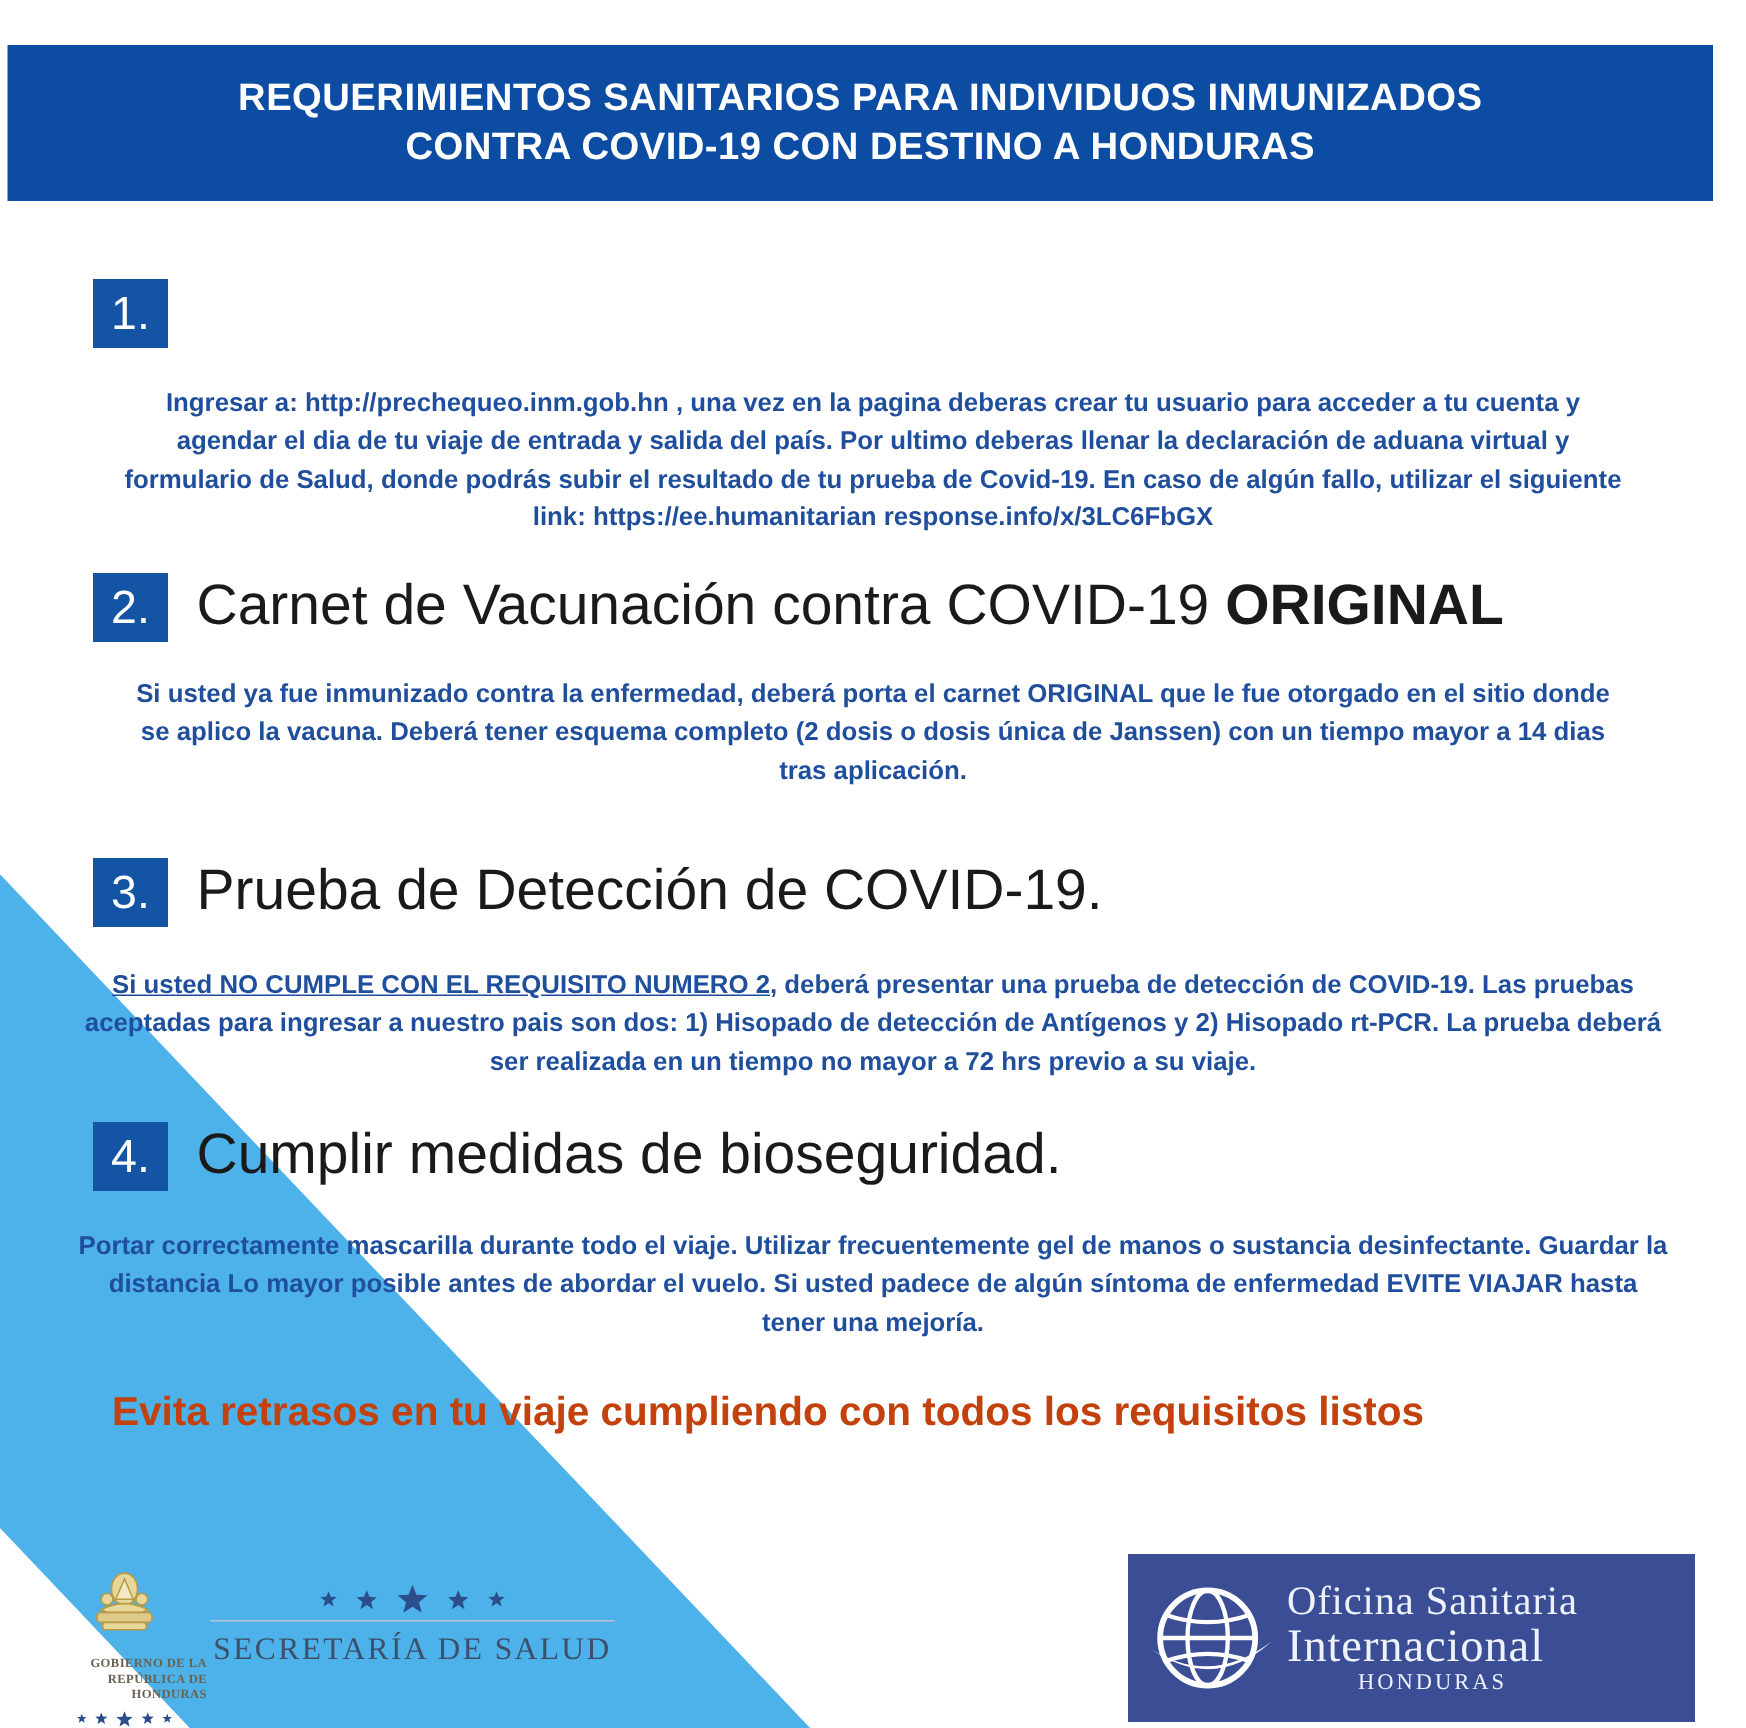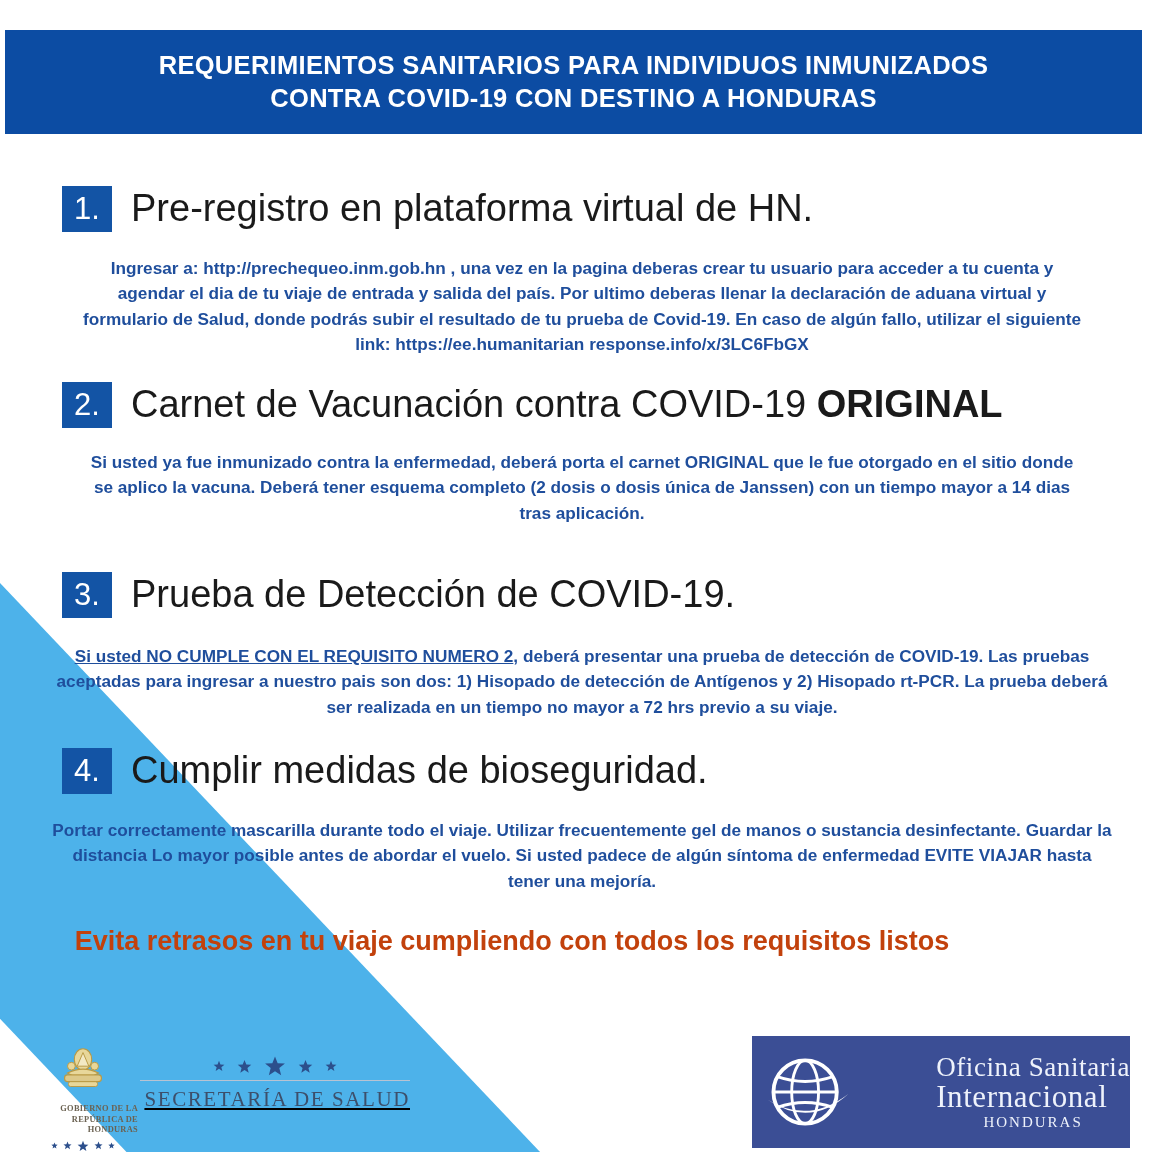--- a/index.html
+++ b/index.html
@@ -152,22 +152,21 @@
     display:flex;
     justify-content:center;
     align-items:center;
     gap:5px;
   }
 
   #salud-logo{
     position:absolute;
     left:140px; top:22px;
     width:270px;
-    text-align:right;
-    text-decoration:underline;
+    text-align:center;
   }
   #salud-stars{
     display:flex;
     justify-content:center;
     align-items:center;
     gap:12px;
     height:24px;
   }
   #salud-rule{
     height:1px;
@@ -182,21 +181,20 @@
   }
 
   #osi-logo{
     position:absolute;
     left:752px; top:4px;
     width:378px; height:112px;
     background:#3B4E95;
     display:flex;
     align-items:center;
     z-index:6;
-    justify-content:space-between;
   }
   #osi-globe{
     width:96px;height:96px;
     margin-left:8px;
     flex:0 0 auto;
   }
   #osi-words{
     margin-left:2px;
     color:#eef2fb;
     font-family:"Liberation Serif", serif;
@@ -244,21 +242,20 @@
   <div id="header-banner">
     <div class="banner-line">REQUERIMIENTOS SANITARIOS PARA INDIVIDUOS INMUNIZADOS</div>
     <div class="banner-line">CONTRA COVID-19 CON DESTINO A HONDURAS</div>
   </div>
 
   <div id="content">
 
     <div class="section" style="top:186px;">
       <div class="sec-head">
         <div class="num-badge">1.</div>
-        <div class="sec-title">Pre-registro en plataforma virtual de HN.</div>
       </div>
       <div class="sec-body" style="width:1000px;margin-top:24px;">Ingresar a: http://prechequeo.inm.gob.hn , una vez en la pagina deberas crear tu usuario para acceder a tu cuenta y agendar el dia de tu viaje de entrada y salida del país. Por ultimo deberas llenar la declaración de aduana virtual y formulario de Salud, donde podrás subir el resultado de tu prueba de Covid-19. En caso de algún fallo, utilizar el siguiente link: https://ee.humanitarian response.info/x/3LC6FbGX</div>
     </div>
 
     <div class="section" style="top:382px;">
       <div class="sec-head">
         <div class="num-badge">2.</div>
         <div class="sec-title"><span>Carnet de Vacunación contra COVID-19 </span><span class="bold">ORIGINAL</span></div>
       </div>
       <div class="sec-body" style="width:1000px;margin-top:22px;">Si usted ya fue inmunizado contra la enfermedad, deberá porta el carnet ORIGINAL que le fue otorgado en el sitio donde se aplico la vacuna. Deberá tener esquema completo (2 dosis o dosis única de Janssen) con un tiempo mayor a 14 dias tras aplicación.</div>

